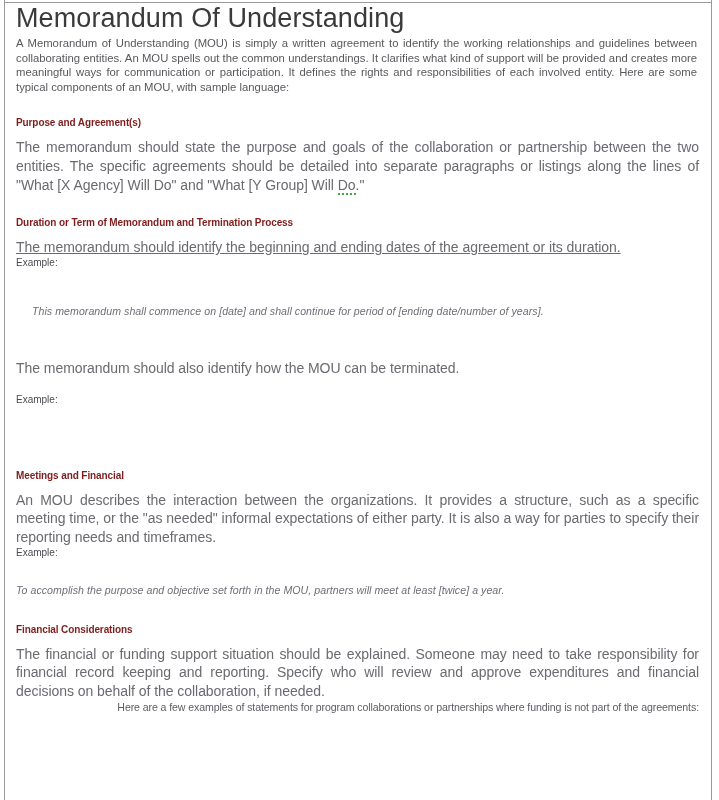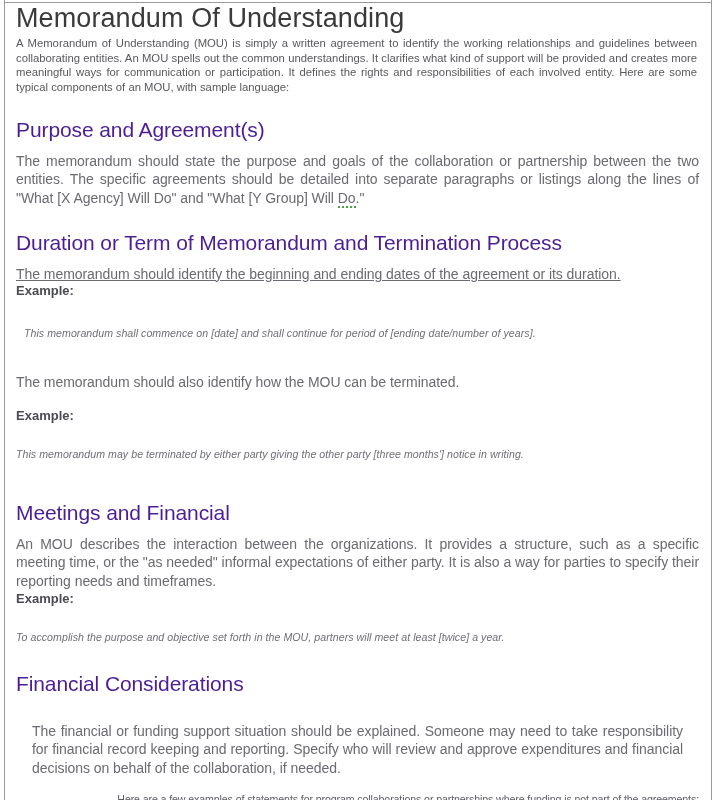--- a/index.html
+++ b/index.html
@@ -50,39 +50,39 @@
   .intro {
     font-size: 11.3px;
     line-height: 1.29;
     color: #58585d;
     text-align: justify;
     margin: 0 0 0 0;
     padding-right: 2px;
   }
 
   .section-heading {
-    color: #4c1d95;
-    font-size: 21px;
-    font-weight: normal;
+    color: #7f1d1d;
+    font-size: 10px;
+    font-weight: bold;
     line-height: 1.2;
     letter-spacing: -0.1px;
     white-space: nowrap;
   }
 
   .body-text {
     font-size: 14px;
     line-height: 1.33;
     color: #6a6a70;
     text-align: justify;
     letter-spacing: -0.05px;
   }
 
   .example-label {
-    font-size: 13px;
-    font-weight: bold;
+    font-size: 10px;
+    font-weight: normal;
     color: #4b4b52;
     line-height: 1.2;
   }
 
   .example-italic {
     font-size: 10.6px;
     font-style: italic;
     color: #6e6e76;
     line-height: 1.25;
     letter-spacing: 0.05px;
@@ -137,35 +137,34 @@
 
     <div class="gap-s"></div>
 
     <p class="body-text" style="margin:0;text-decoration:underline;">The memorandum should identify the beginning and ending dates of the agreement or its duration.</p>
 
     <div class="example-label">Example:</div>
 
     <div class="gap-m"></div>
     <div class="gap-xs"></div>
 
-    <p class="example-italic" style="margin:8px;">This memorandum shall commence on [date] and shall continue for period of [ending date/number of years].</p>
+    <p class="example-italic" style="margin:16px;">This memorandum shall commence on [date] and shall continue for period of [ending date/number of years].</p>
 
     <div class="gap-m"></div>
     <div class="gap-s"></div>
 
     <p class="body-text" style="margin:0;">The memorandum should also identify how the MOU can be terminated.</p>
 
     <div class="gap-m"></div>
 
     <div class="example-label">Example:</div>
 
     <div class="gap-m"></div>
     <div class="gap-s"></div>
 
-    <p class="example-italic" style="margin:0;">This memorandum  may be terminated by either party giving the other party [three months'] notice in writing.</p>
 
     <div class="gap-l"></div>
     <div class="gap-m"></div>
 
     <div class="section-heading">Meetings and Financial</div>
 
     <div class="gap-s"></div>
 
     <p class="body-text" style="margin:0;">An MOU describes the interaction between the organizations. It provides a structure, such as a specific meeting time, or the "as needed" informal expectations of either party. It is also a way for parties to specify their reporting needs and timeframes.</p>
 
@@ -176,18 +175,18 @@
 
     <p class="example-italic" style="margin:0;">To accomplish the purpose and objective set forth in the MOU, partners will meet at least [twice] a year.</p>
 
     <div class="gap-l"></div>
     <div class="gap-xs"></div>
 
     <div class="section-heading">Financial Considerations</div>
 
     <div class="gap-s"></div>
 
-    <p class="body-text" style="margin:16px;">The financial or funding support situation should be explained. Someone may need to take responsibility for financial record keeping and reporting. Specify who will review and approve expenditures and financial decisions on behalf of the collaboration, if needed.</p>
+    <p class="body-text" style="margin:0;">The financial or funding support situation should be explained. Someone may need to take responsibility for financial record keeping and reporting. Specify who will review and approve expenditures and financial decisions on behalf of the collaboration, if needed.</p>
 
     <div class="fine-note">Here are a few examples of statements for program collaborations or partnerships where funding is not part of the agreements:</div>
 
   </div>
 </div>
 
 </body></html>

